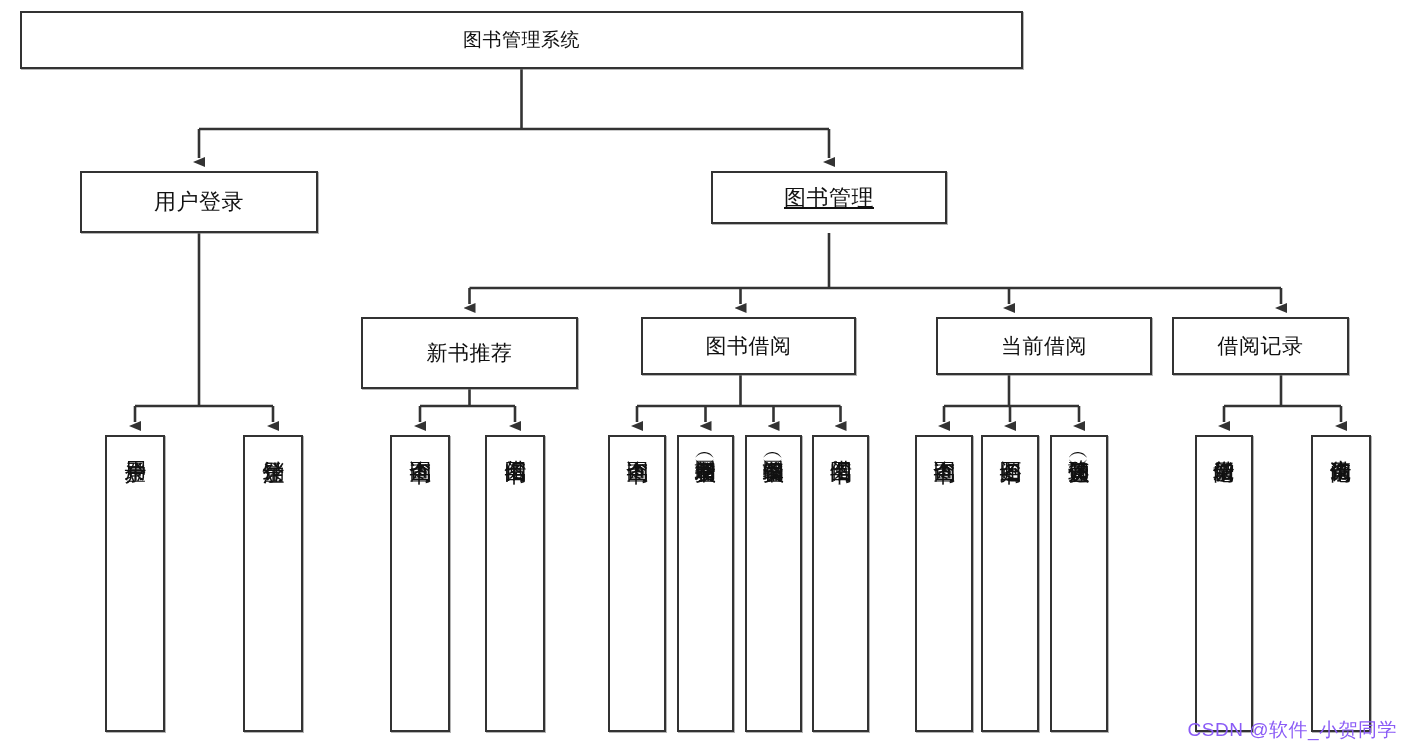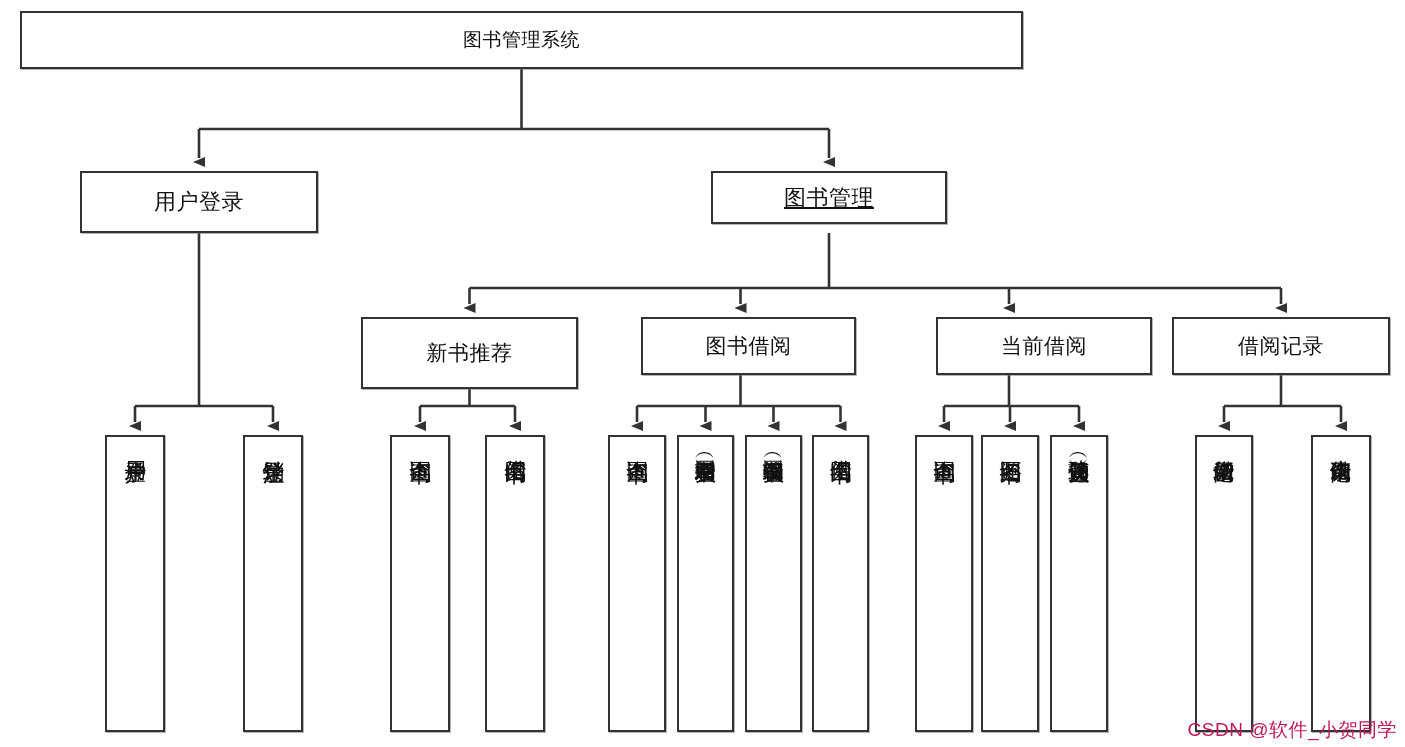--- a/index.html
+++ b/index.html
@@ -62,21 +62,21 @@
     white-space: nowrap;
   }
   .node.leaf.tall .label {
     font-size: 21px;
   }
   .watermark {
     position: absolute;
     right: 8px;
     bottom: 4px;
     font-size: 19px;
-    color: #be185d;
+    color: #8b5cf6;
     letter-spacing: 0.5px;
     white-space: nowrap;
   }
 </style>
 </head>
 <body>
 
 <div id="canvas">
   <svg id="edges" viewBox="0 0 1405 747" xmlns="http://www.w3.org/2000/svg">
     <defs>
@@ -133,21 +133,21 @@
       </div>
       <div class="node level2" style="left: 361px; top: 317px; width: 217px; height: 72px;">
         <span class="label">新书推荐</span>
       </div>
       <div class="node level2" style="left: 633px; top: 317px; width: 215px; height: 58px; margin-left: 8px;">
         <span class="label">图书借阅</span>
       </div>
       <div class="node level2" style="left: 901px; top: 317px; width: 216px; height: 58px; margin-left: 35px;">
         <span class="label">当前借阅</span>
       </div>
-      <div class="node level2" style="left: 1172px; top: 317px; width: 218px; height: 58px;">
+      <div class="node level2" style="left: 1172px; top: 317px; width: 177px; height: 58px;">
         <span class="label">借阅记录</span>
       </div>
       <div class="node leaf" style="left: 105px; top: 435px; width: 60px; height: 297px;">
         <span class="label">用户登录</span>
       </div>
       <div class="node leaf" style="left: 243px; top: 435px; width: 60px; height: 297px;">
         <span class="label">注销登录</span>
       </div>
       <div class="node leaf" style="left: 390px; top: 435px; width: 60px; height: 297px;">
         <span class="label">查询图书</span>

